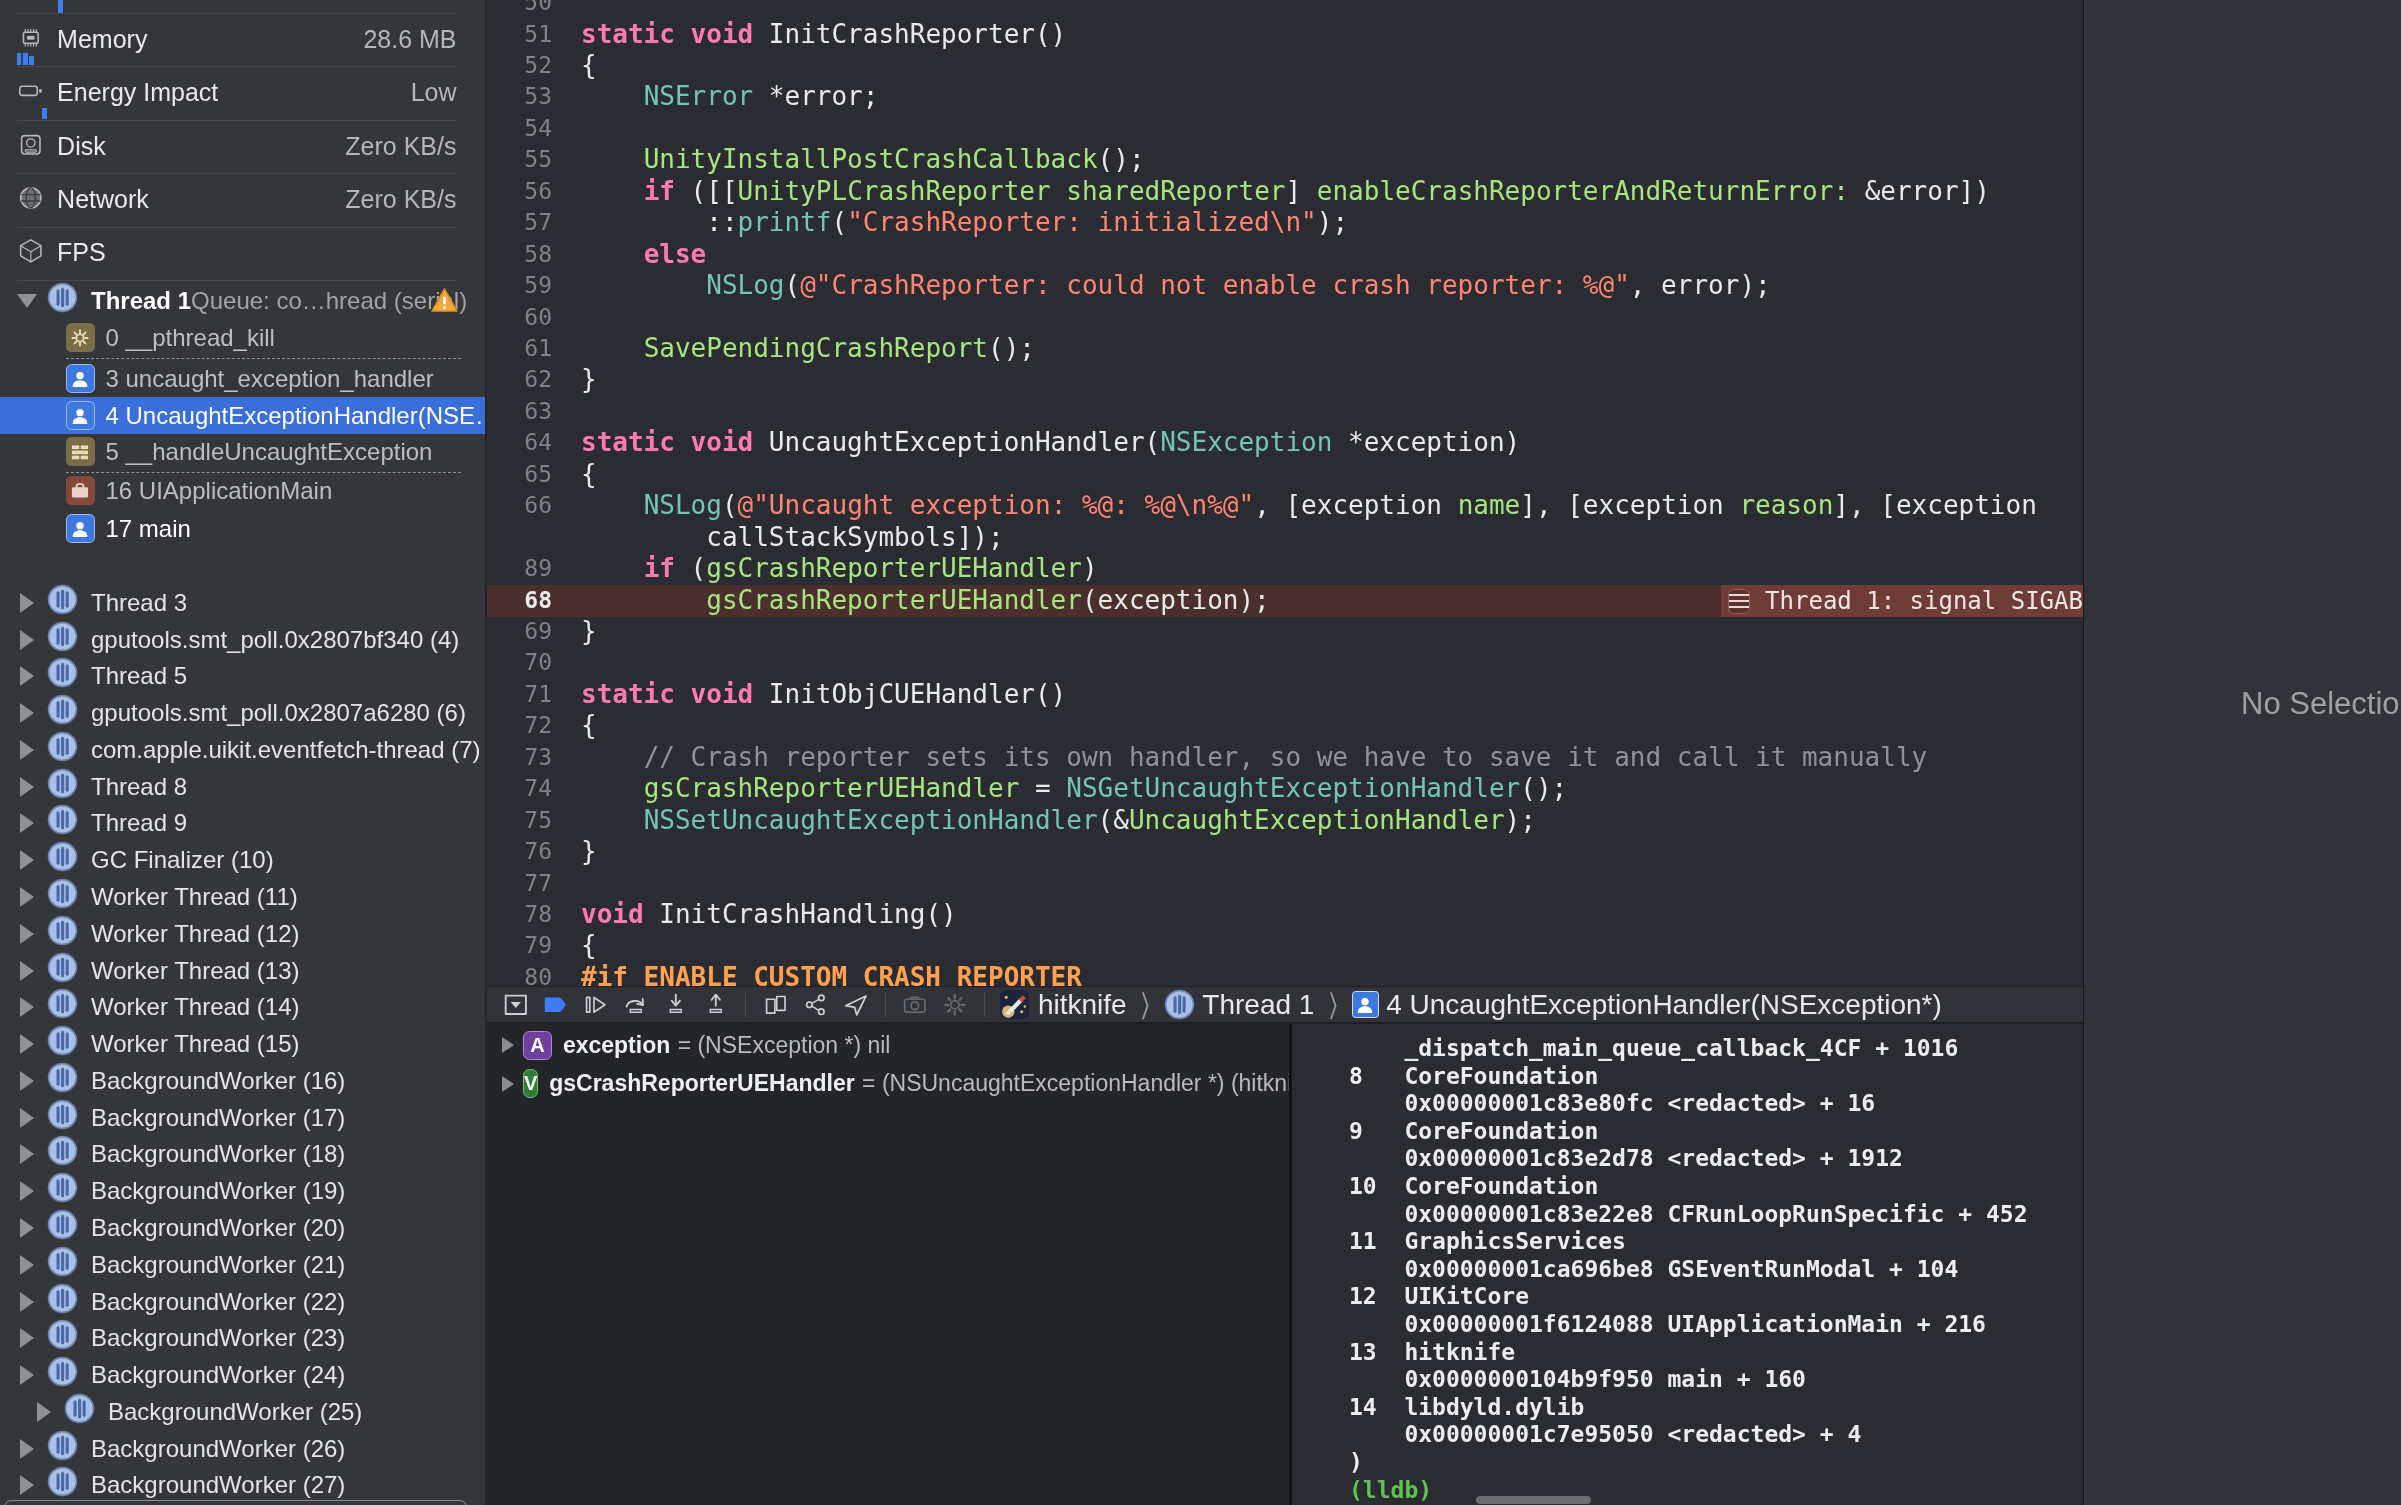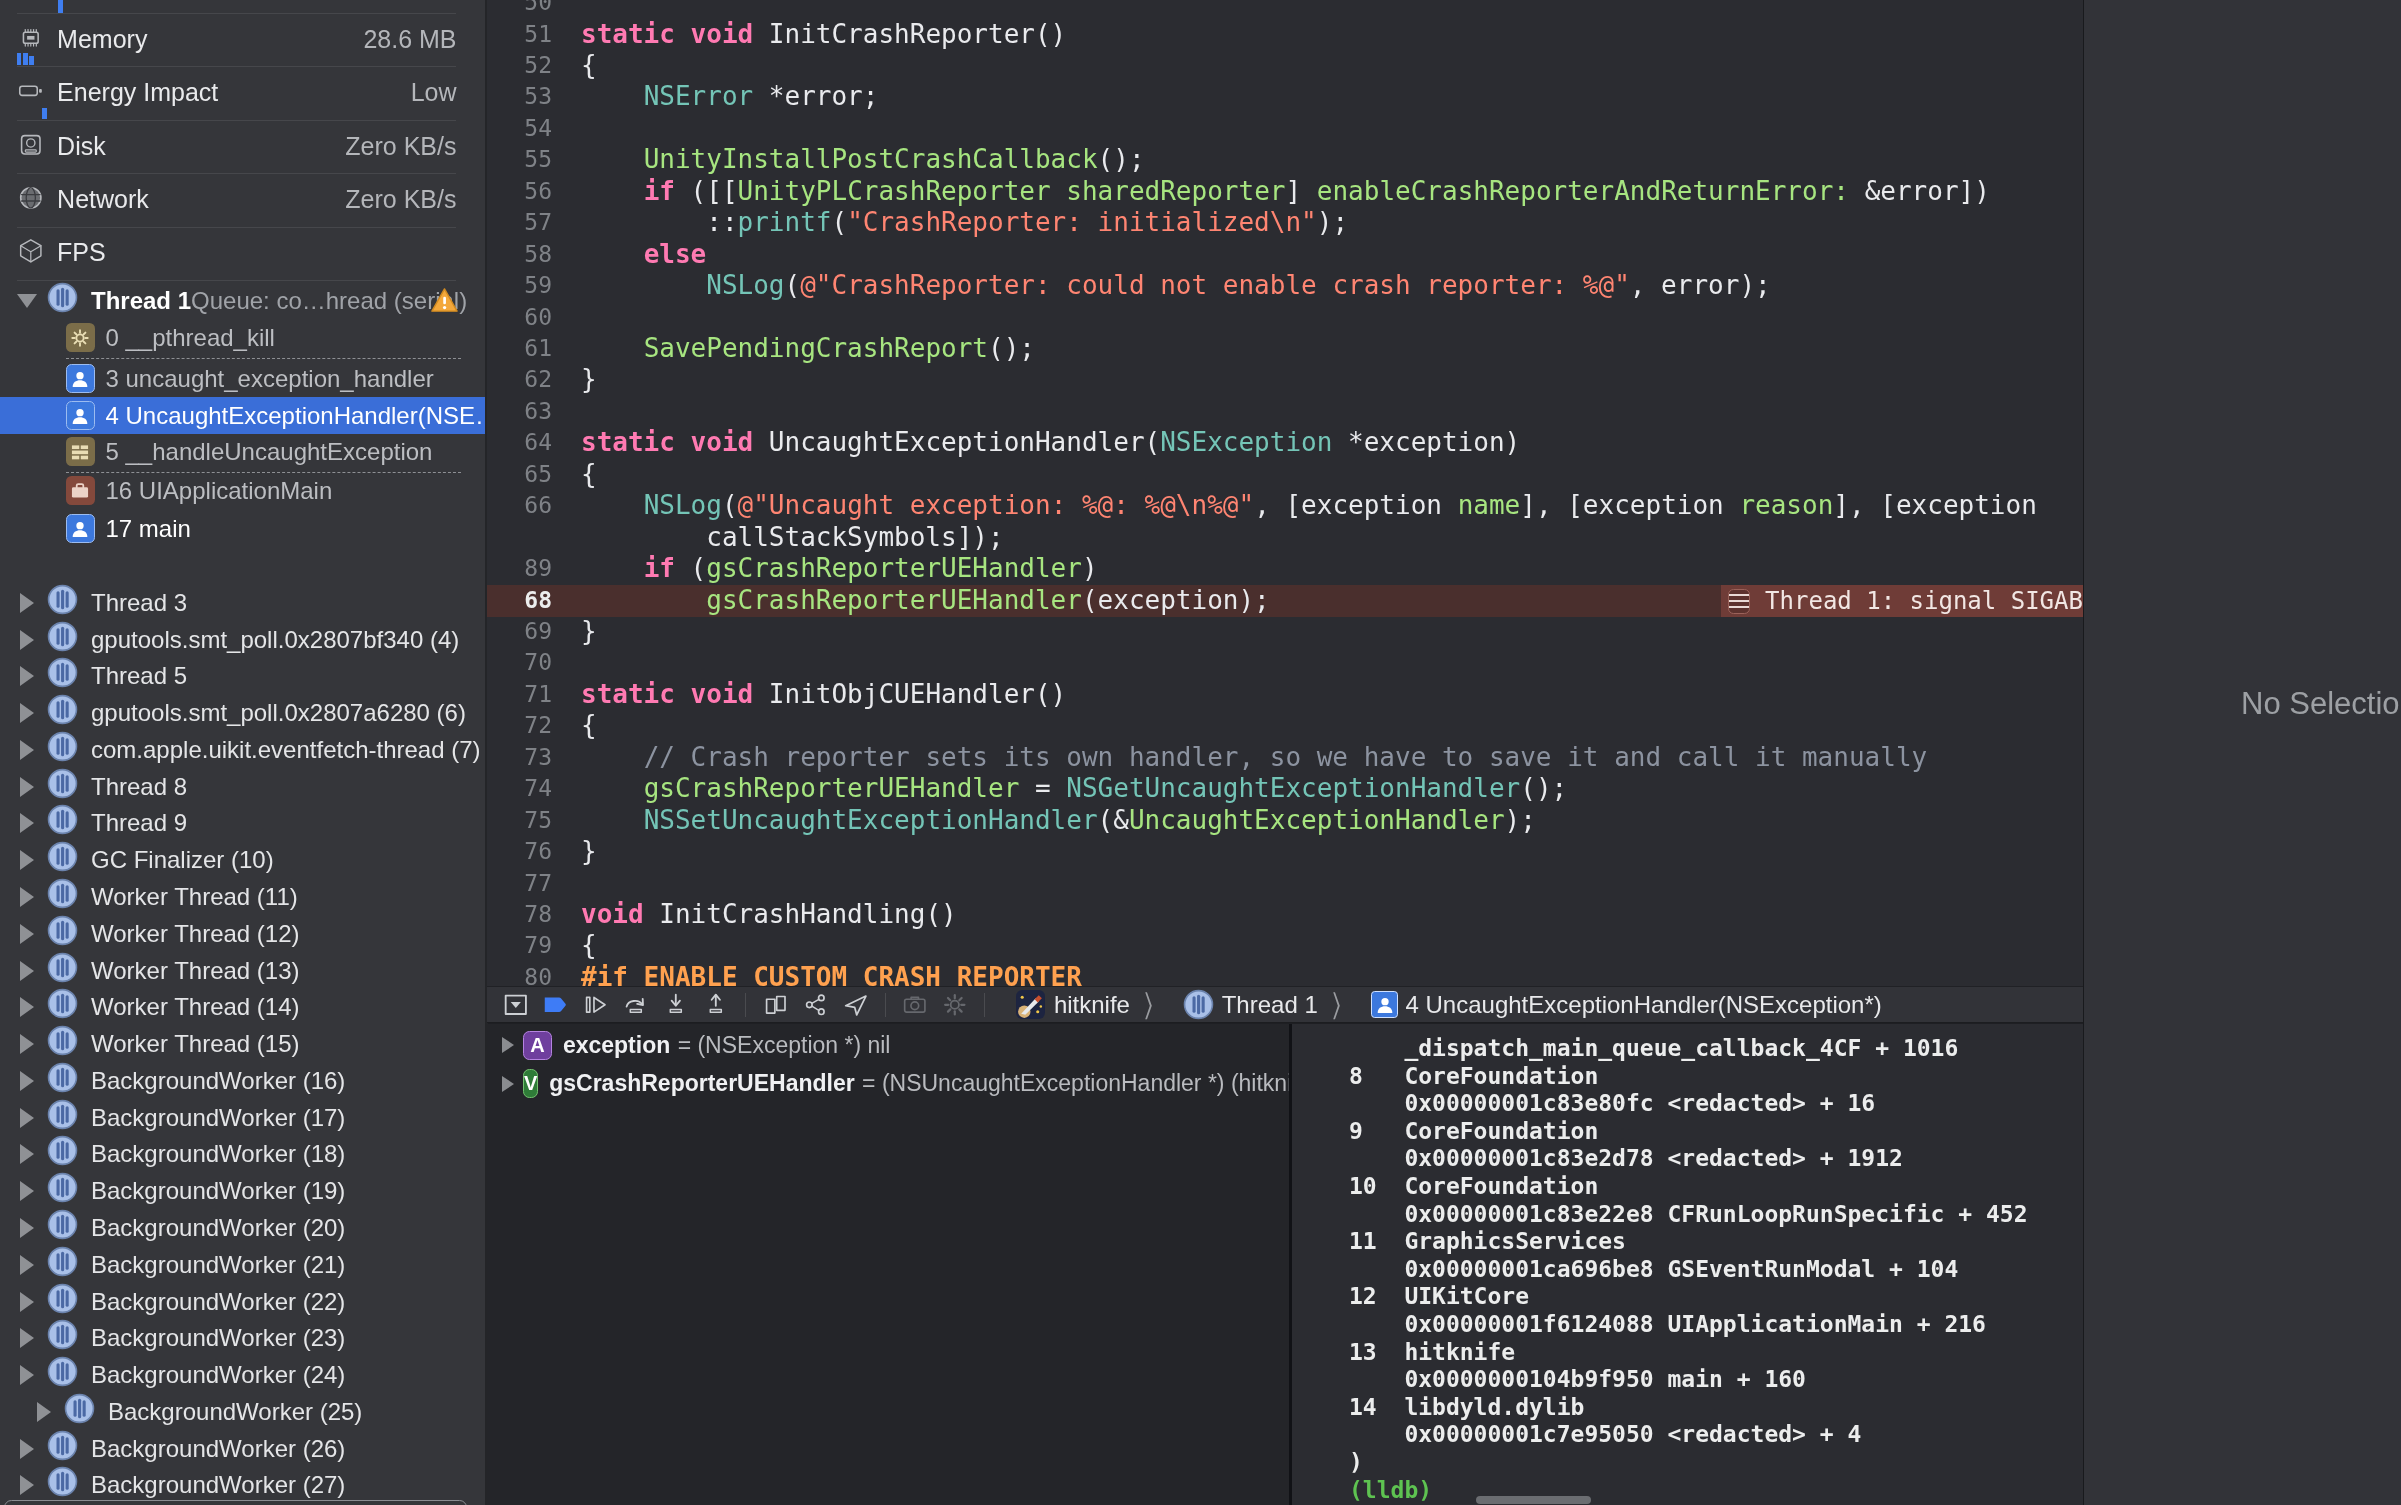--- a/index.html
+++ b/index.html
@@ -61,21 +61,21 @@
      display:flex;flex-direction:column;justify-content:center;gap:3.7px;align-items:center;}
   #sig-badge .bicon i{display:block;width:20px;height:2.3px;background:#e9d9d5;}
   #sig-badge .btext{color:#f2e7e4;font-size:24px;margin-left:14.7px;white-space:nowrap;}
 
   
   #debugbar{left:487px;top:986px;width:1596px;height:37px;background:var(--bg-bar);
      border-top:0.9px solid #202125;border-bottom:0.9px solid #1c1d20;
      display:flex;align-items:center;padding-left:14.7px;gap:11px;}
   .dbtn{width:29px;height:29px;display:flex;align-items:center;justify-content:center;}
   .vdiv{width:0.9px;height:24px;background:#4a4b4f;margin:0 3.7px;}
-  .crumb{display:flex;align-items:center;gap:7.4px;color:#e8e9eb;font-size:24px;white-space:nowrap;margin-left:16px;}
+  .crumb{display:flex;align-items:center;gap:7.4px;color:#e8e9eb;font-size:28px;white-space:nowrap;}
   .chev{color:#9a9ca0;font-size:24px;font-weight:100;margin:0 3.7px;transform:scaleY(1.3);}
   .mini-person{width:27px;height:27px;border-radius:3.7px;background:#3c78dd;border:1.4px solid #cfe0ff;
      display:flex;align-items:center;justify-content:center;}
 
   
   #varspanel{left:487px;top:1024px;width:802px;height:482px;background:var(--bg-vars);overflow:hidden;}
   #panel-divider{left:1289px;top:1024px;width:2.8px;height:482px;background:#111216;}
   #consolepanel{left:1292px;top:1024px;width:792px;height:482px;background:var(--bg-console);overflow:hidden;}
   .var-row{display:flex;align-items:center;height:35px;margin-top:3.7px;padding-left:14.7px;font-size:23px;white-space:nowrap;}
   .var-row .vtri{width:0;height:0;border-top:8.3px solid transparent;border-bottom:8.3px solid transparent;

